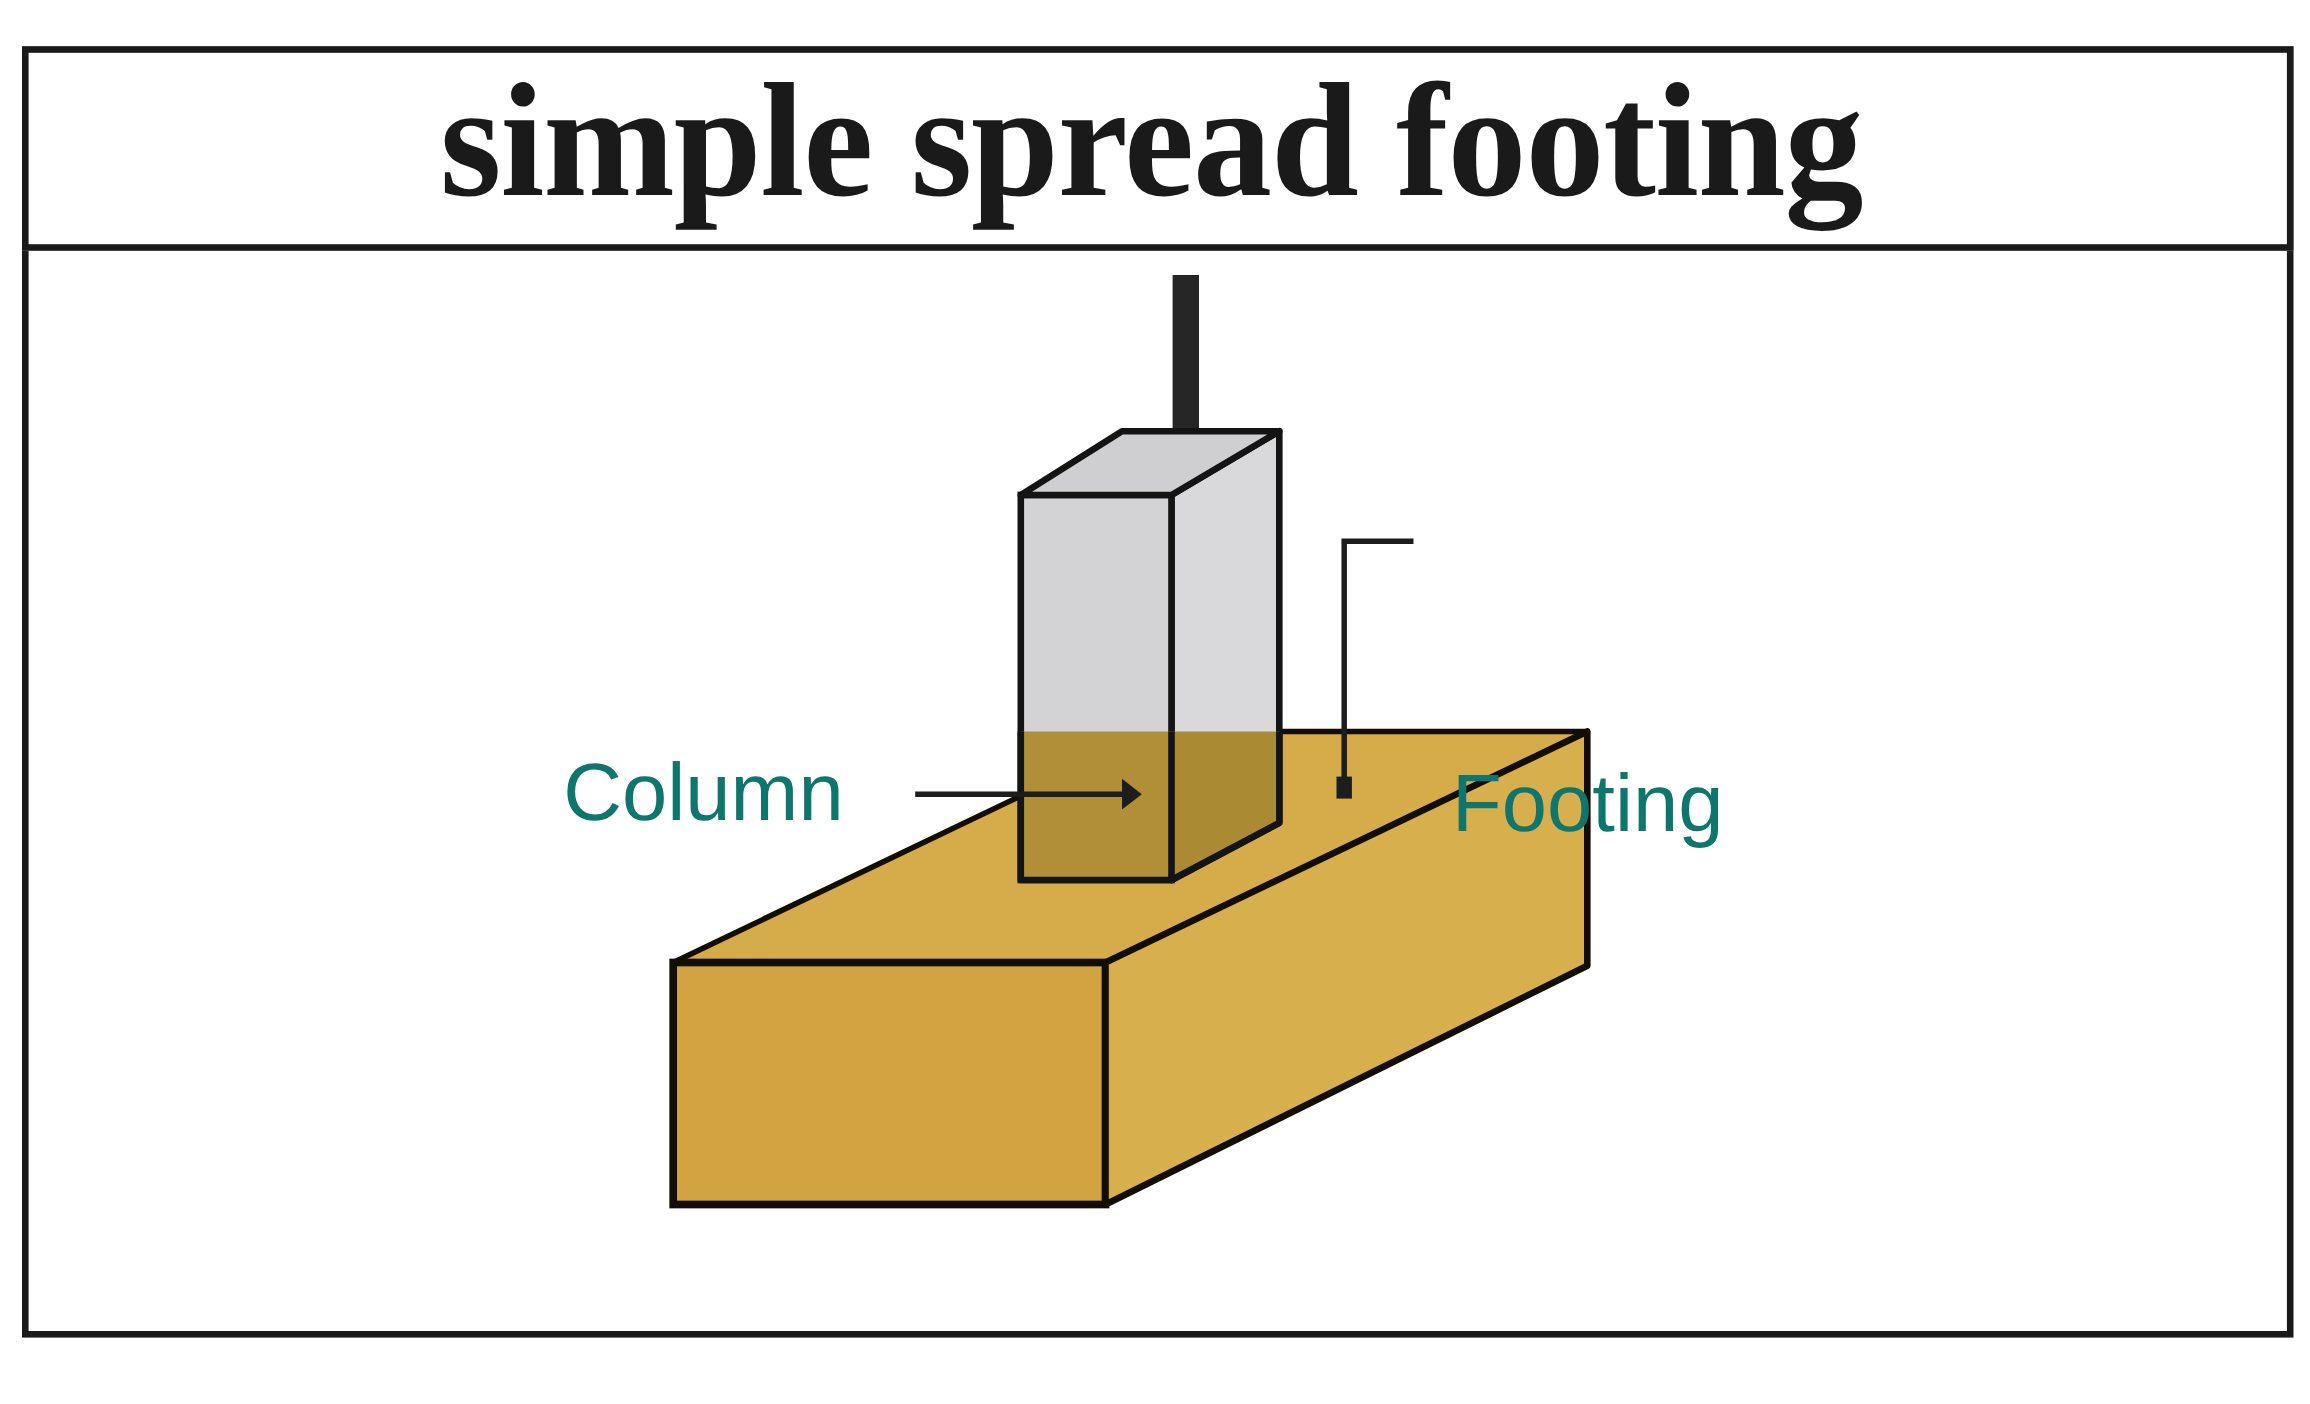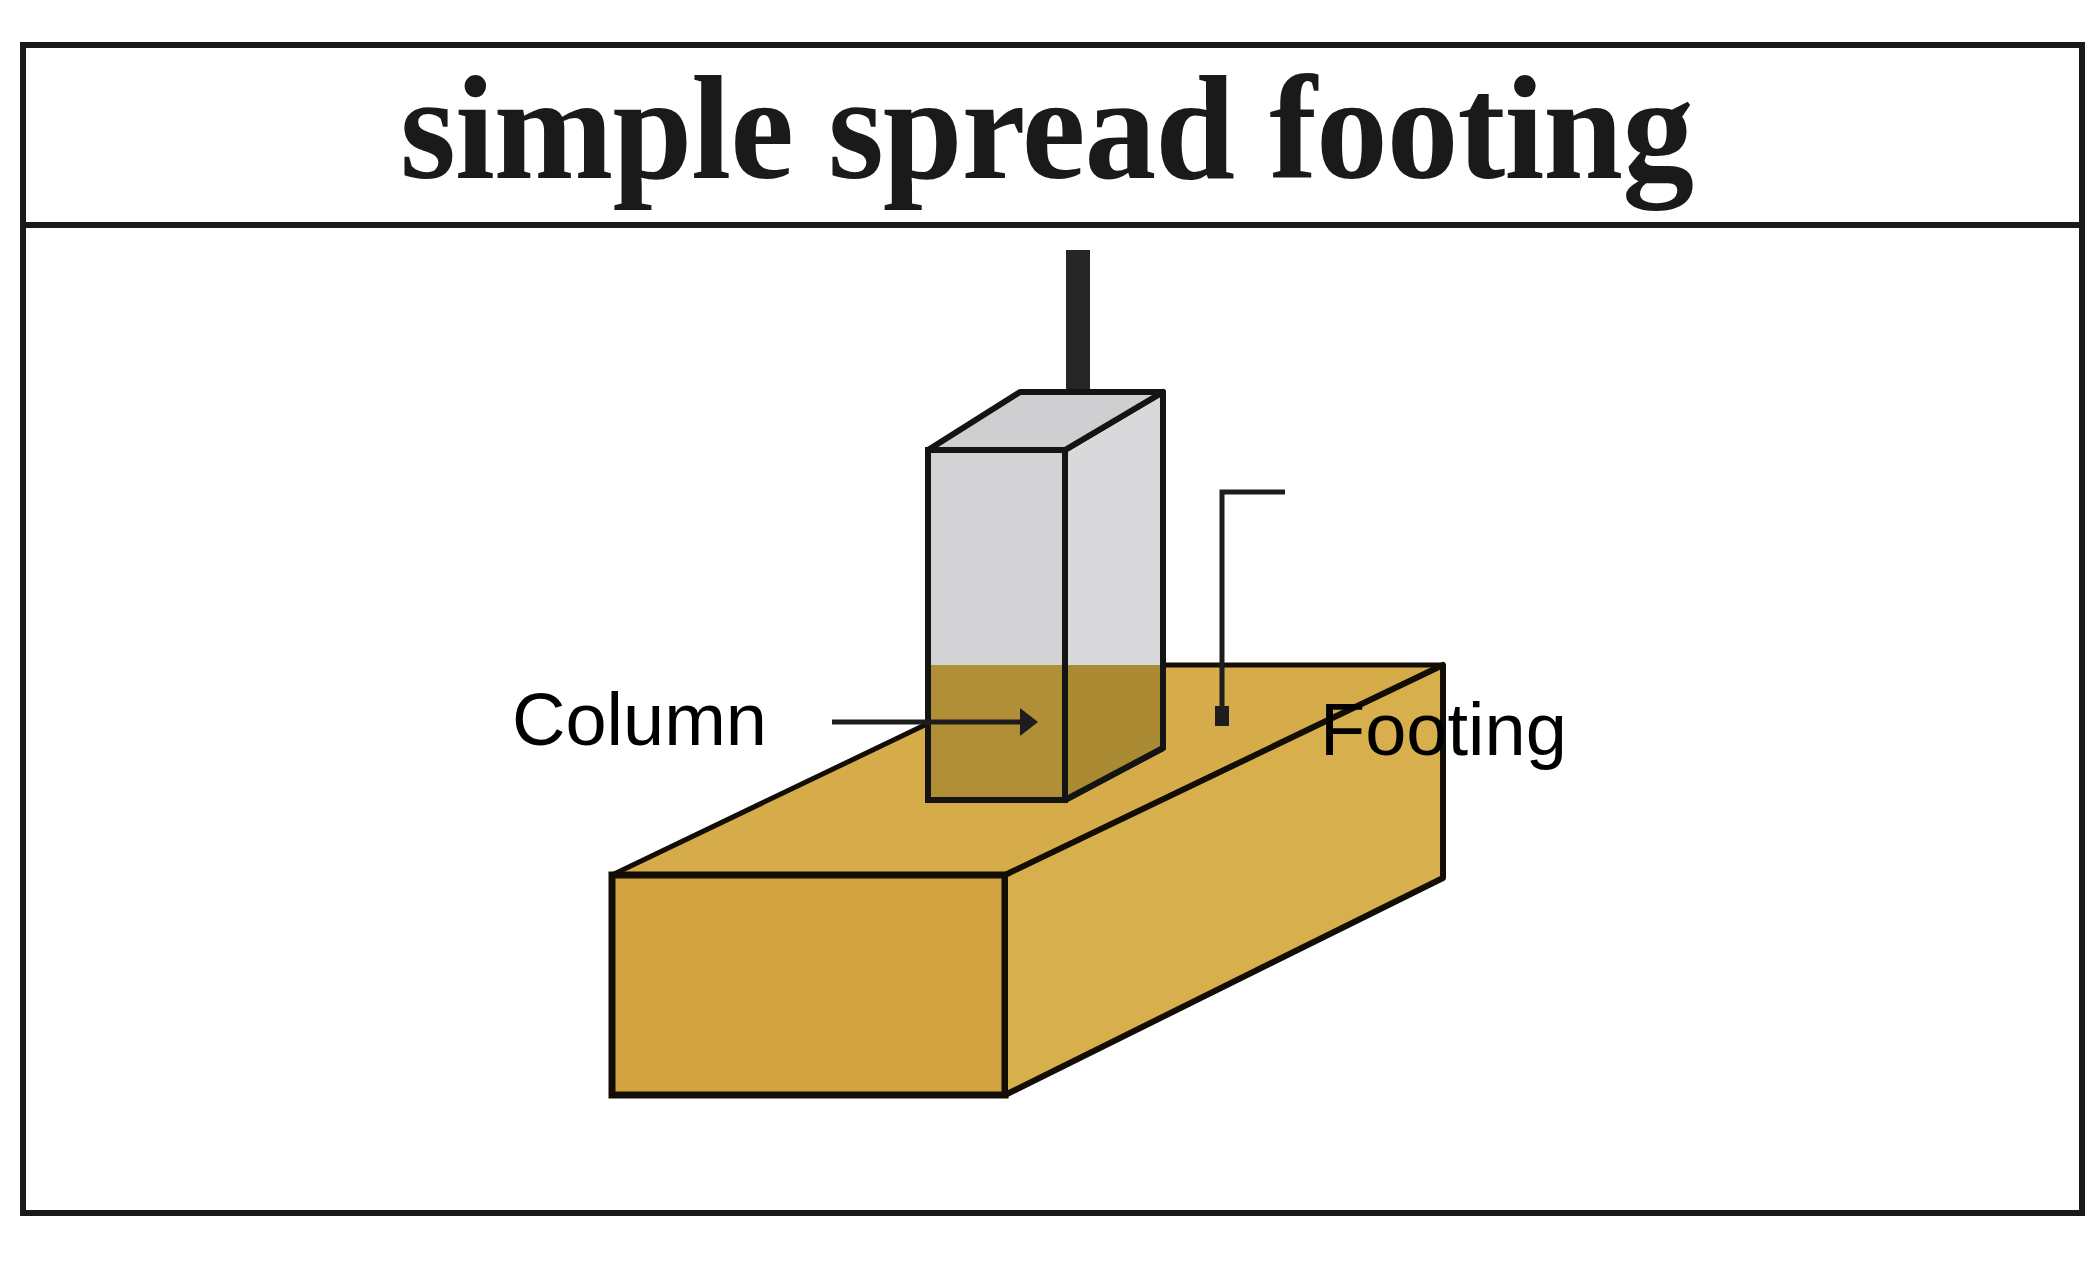--- a/index.html
+++ b/index.html
@@ -70,21 +70,21 @@
     height: 988px;
     overflow: hidden;
   }
   .drawing svg {
     display: block;
   }
 
   
   .lbl {
     position: absolute;
-    color: #000000;
+    color: #0f766e;
     font-family: "Liberation Sans", "DejaVu Sans", sans-serif;
     font-size: 74px;
     line-height: 1;
     white-space: nowrap;
     font-weight: 400;
   }
   .lbl-column { left: 492px; top: 455px; }
   .lbl-footing { left: 1300px; top: 440px; margin-top: 25px; }
 </style>
 </head>

